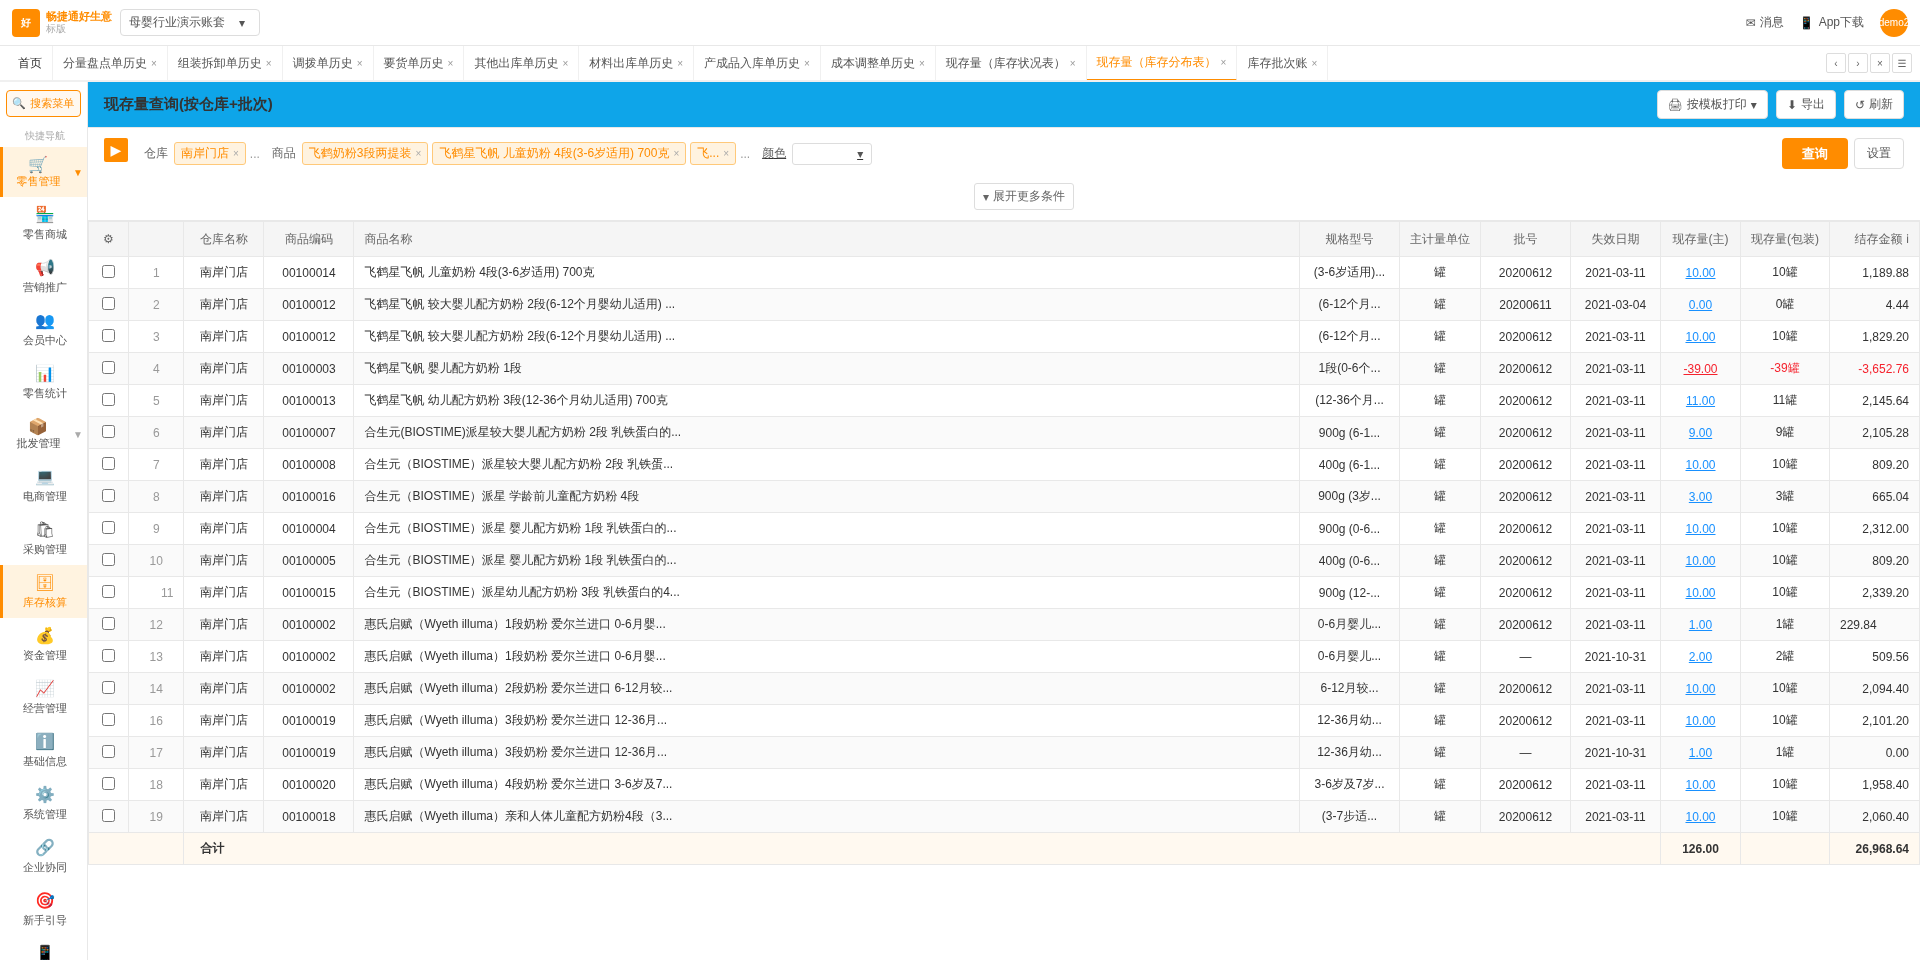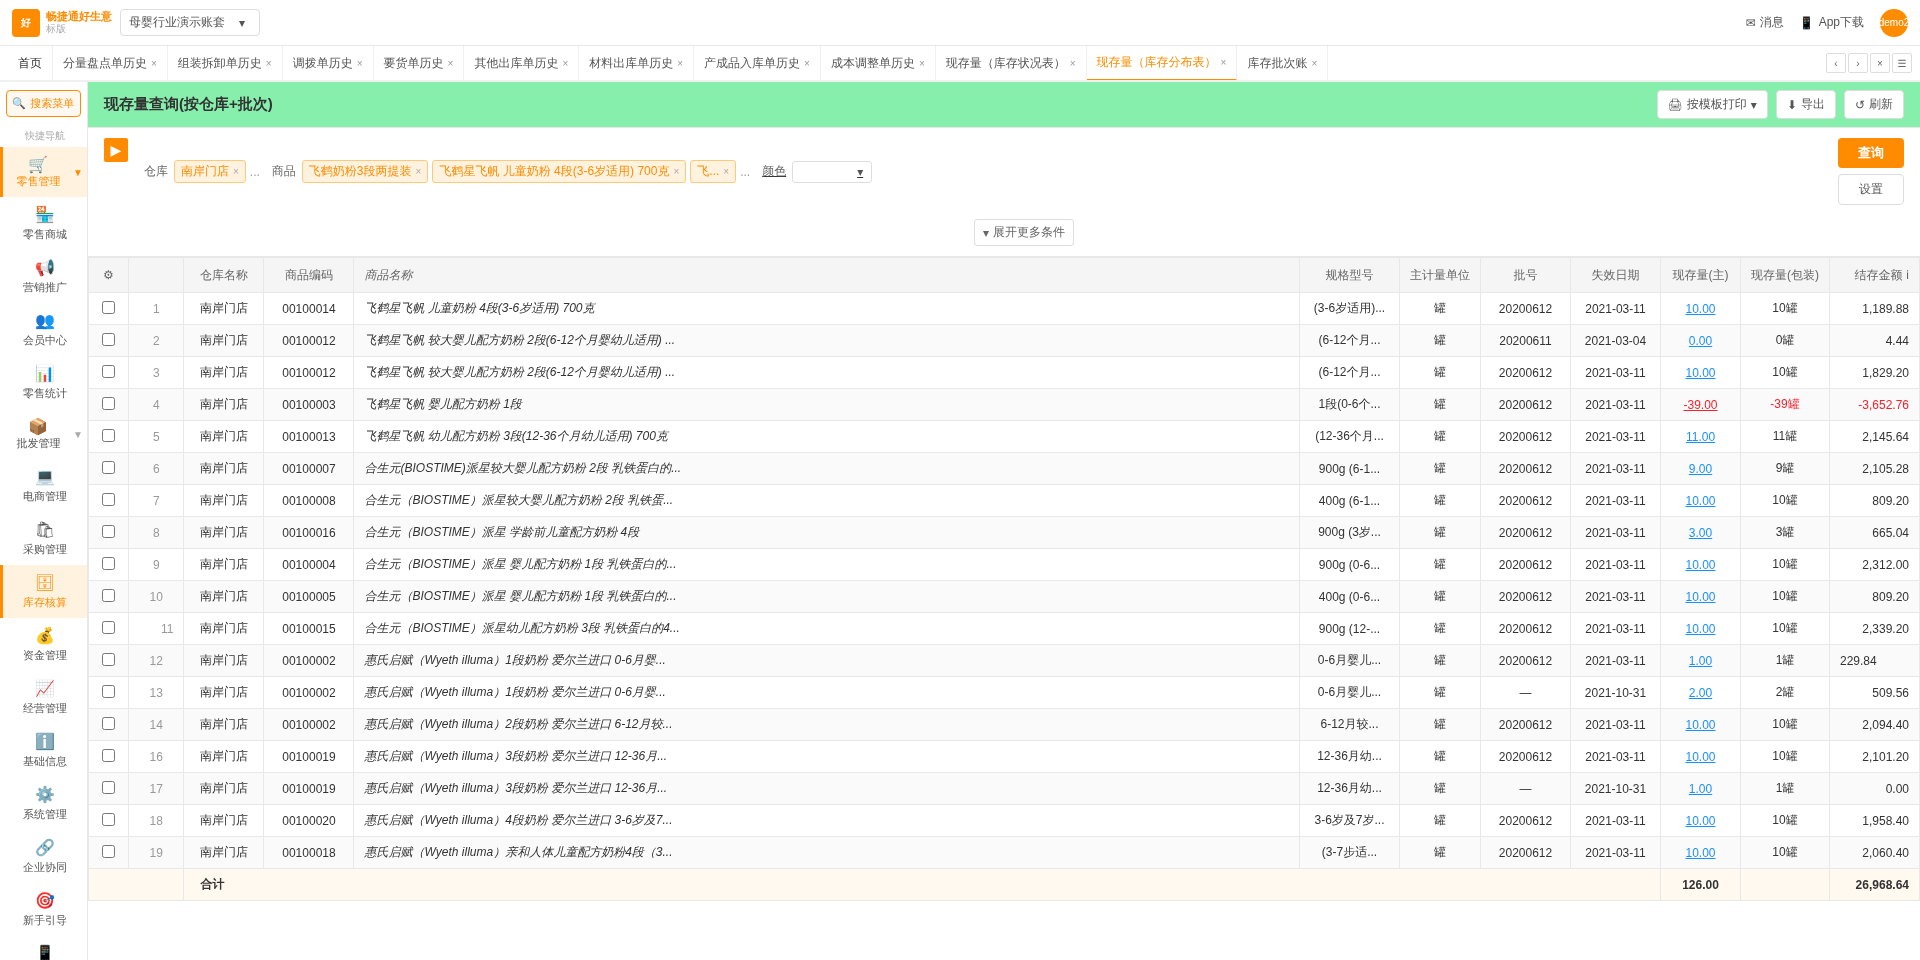--- a/index.html
+++ b/index.html
@@ -33,21 +33,21 @@
     .sidebar-search { padding: 8px 6px; }
     .sidebar-search-btn { width: 100%; background: #fff8f0; border: 1px solid #ff8c00; border-radius: 4px; padding: 5px 4px; display: flex; align-items: center; justify-content: center; gap: 4px; color: #ff8c00; cursor: pointer; font-size: 11px; }
     .sidebar-item { display: flex; flex-direction: column; align-items: center; padding: 8px 4px; cursor: pointer; color: #555; font-size: 11px; gap: 3px; border-left: 3px solid transparent; }
     .sidebar-item.active { background: #fff3e0; color: #ff8c00; border-left: 3px solid #ff8c00; }
     .sidebar-icon { font-size: 16px; }
 
     
     .content { flex: 1; display: flex; flex-direction: column; overflow: hidden; }
 
     
-    .page-header { background: #86efac; padding: 8px 16px; display: flex; align-items: center; justify-content: space-between; border-bottom: 1px solid #e8e8e8; flex-shrink: 0; }
+    .page-header { background: #0ea5e9; padding: 8px 16px; display: flex; align-items: center; justify-content: space-between; border-bottom: 1px solid #e8e8e8; flex-shrink: 0; }
     .page-title { font-size: 15px; font-weight: bold; color: #333; }
     .page-actions { display: flex; align-items: center; gap: 8px; }
     .action-btn { display: flex; align-items: center; gap: 4px; padding: 5px 10px; border: 1px solid #ddd; border-radius: 4px; cursor: pointer; font-size: 12px; color: #555; background: #fff; }
 
     
     .filter-area { background: #fff; padding: 10px 16px; border-bottom: 1px solid #e8e8e8; flex-shrink: 0; }
     .filter-row { display: flex; align-items: center; gap: 12px; flex-wrap: wrap; }
     .filter-item { display: flex; align-items: center; gap: 6px; }
     .filter-label { color: #666; font-size: 12px; white-space: nowrap; }
     .filter-tags { display: flex; align-items: center; gap: 4px; flex-wrap: wrap; }
@@ -60,21 +60,21 @@
     
     .table-container { flex: 1; overflow: auto; background: #fff; margin: 0; }
     table { width: 100%; border-collapse: collapse; font-size: 12px; }
     thead tr { background: #f5f5f5; position: sticky; top: 0; z-index: 10; }
     th { padding: 8px 10px; text-align: center; border: 1px solid #e8e8e8; color: #666; font-weight: 500; white-space: nowrap; background: #f5f5f5; }
     td { padding: 7px 10px; border: 1px solid #e8e8e8; text-align: center; color: #333; white-space: nowrap; }
     tr:nth-child(even) td { background: #fafafa; }
     .col-index { width: 40px; }
     .col-warehouse { width: 80px; }
     .col-code { width: 90px; }
-    .col-name { min-width: 260px; text-align: left; font-style: italic; }
+    .col-name { min-width: 260px; text-align: left; }
     .col-spec { width: 100px; }
     .col-unit { width: 70px; }
     .col-batch { width: 90px; }
     .col-expire { width: 90px; }
     .col-qty { width: 80px; }
     .col-qtypack { width: 80px; }
     .col-amount { width: 90px; text-align: right; }
     .link-text { color: #1890ff; text-decoration: underline; cursor: pointer; }
     .link-text.red { color: #f5222d; }
     .red-text { color: #f5222d; }
@@ -278,21 +278,21 @@
                 <span class="filter-ellipsis">...</span>
               </div>
             </div>
             <div class="color-filter">
               <span class="filter-label">颜色</span>
               <div class="color-dropdown">
                 <span style="flex:1;"></span>
                 <span>▾</span>
               </div>
             </div>
-            <div style="margin-left:auto;display:flex;gap:6px;flex-direction:column;">
+            <div style="margin-left:auto;display:flex;gap:6px;">
               <button style="background:#ff8c00;color:#fff;border:none;padding:6px 20px;border-radius:4px;cursor:pointer;font-size:13px;font-weight:bold;">查询</button>
               <button style="background:#fff;color:#555;border:1px solid #ddd;padding:6px 12px;border-radius:4px;cursor:pointer;font-size:12px;">设置</button>
             </div>
           </div>
           <div class="expand-btn-row">
             <div class="filter-expand">
               <span>▾</span>
               <span>展开更多条件</span>
             </div>
           </div>

